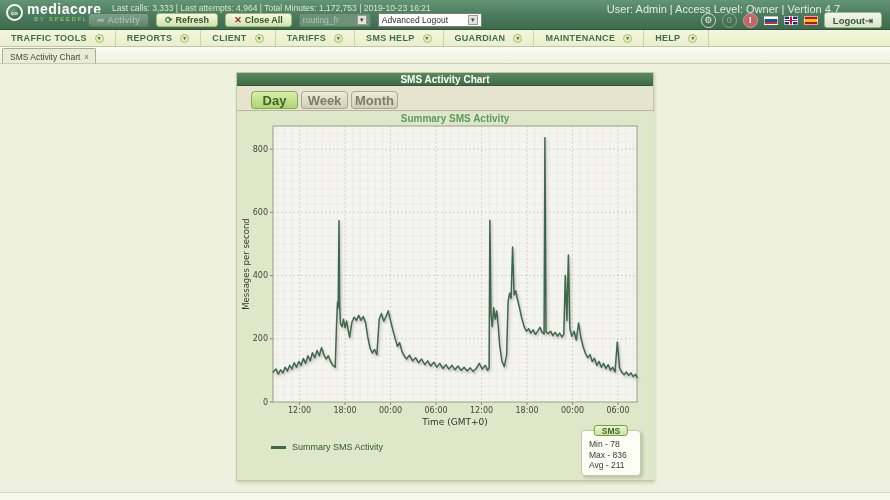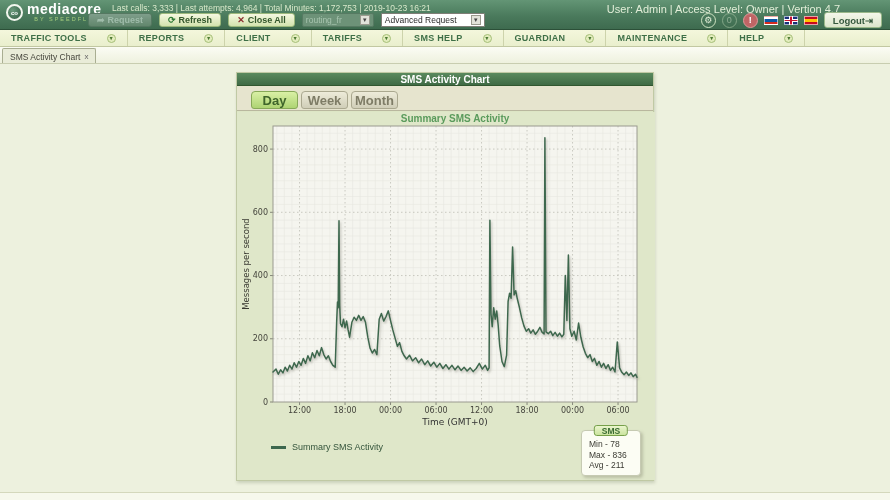--- a/index.html
+++ b/index.html
@@ -49,21 +49,21 @@
       linear-gradient(90deg, transparent 35%, #fff 35% 65%, transparent 65%),
       #18307a; }
   .flag-es { background:linear-gradient(180deg,#c60b1e 25%,#ffc400 25% 75%,#c60b1e 75%); }
   .logout-btn { height:16px; padding:1px 8px; font-size:9.5px; font-weight:bold; border-radius:3px;
     background:linear-gradient(180deg,#f4f7ea,#dce5cc); border:1px solid #9ab88a; color:#35583d;
     display:inline-flex; align-items:center; cursor:pointer; }
 
   
   .menubar { width:890px; height:17px; display:flex; align-items:stretch;
     background:linear-gradient(180deg,#f4f7dc,#e9efcd); border-bottom:1px solid #c2c8a2; }
-  .menu-item { display:flex; align-items:center; gap:20px; padding:0 11px;
+  .menu-item { display:flex; align-items:center; gap:8px; padding:0 11px;
     border-right:1px solid #cdd3ab; font-size:9px; font-weight:bold; color:#3e6f47;
     letter-spacing:.3px; cursor:pointer; white-space:nowrap; }
   .menu-caret { width:9px; height:9px; border-radius:50%; background:#e3edbd; border:1px solid #a6bf79;
     color:#4d7a33; font-size:5.5px; line-height:8px; display:inline-flex; align-items:center; justify-content:center; }
 
   
   .tabrow { width:890px; height:17px; background:linear-gradient(180deg,#fbfcf4,#eef1de);
     border-bottom:1px solid #c8cdb0; display:flex; align-items:flex-end; }
   .tab { margin-left:2px; height:15px; padding:2px 7px 1px; background:#e9ecd8;
     border:1px solid #a9ae92; border-bottom:none; border-radius:2px 2px 0 0;
@@ -116,36 +116,36 @@
       <div class="brand-name">mediacore</div>
       <div class="brand-tag">by speedflow</div>
     </span>
   </div>
 
   <div class="stats">Last calls: 3,333 | Last attempts: 4,964 | Total Minutes: 1,172,753 | 2019-10-23 16:21</div>
 
   <div class="tb-buttons">
     <span class="tb-btn disabled">
       <span class="ic">➦</span>
-      <span>Request</span>
+      <span>Activity</span>
     </span>
     <span class="tb-btn">
       <span class="ic ic-refresh">⟳</span>
       <span>Refresh</span>
     </span>
     <span class="tb-btn">
       <span class="ic ic-close">✕</span>
       <span>Close All</span>
     </span>
     <span class="sel-disabled">
       <span>routing_fr</span>
       <span class="sel-caret">▾</span>
     </span>
     <span class="sel-white">
-      <span>Advanced Request</span>
+      <span>Advanced Logout</span>
       <span class="sel-caret">▾</span>
     </span>
   </div>
 
   <div class="userinfo">User: Admin | Access Level: Owner | Vertion 4.7</div>
 
   <div class="tb-right">
     <span class="circ-ic">⚙</span>
     <span class="circ-ic dim">0</span>
     <span class="circ-ic alarm">!</span>

